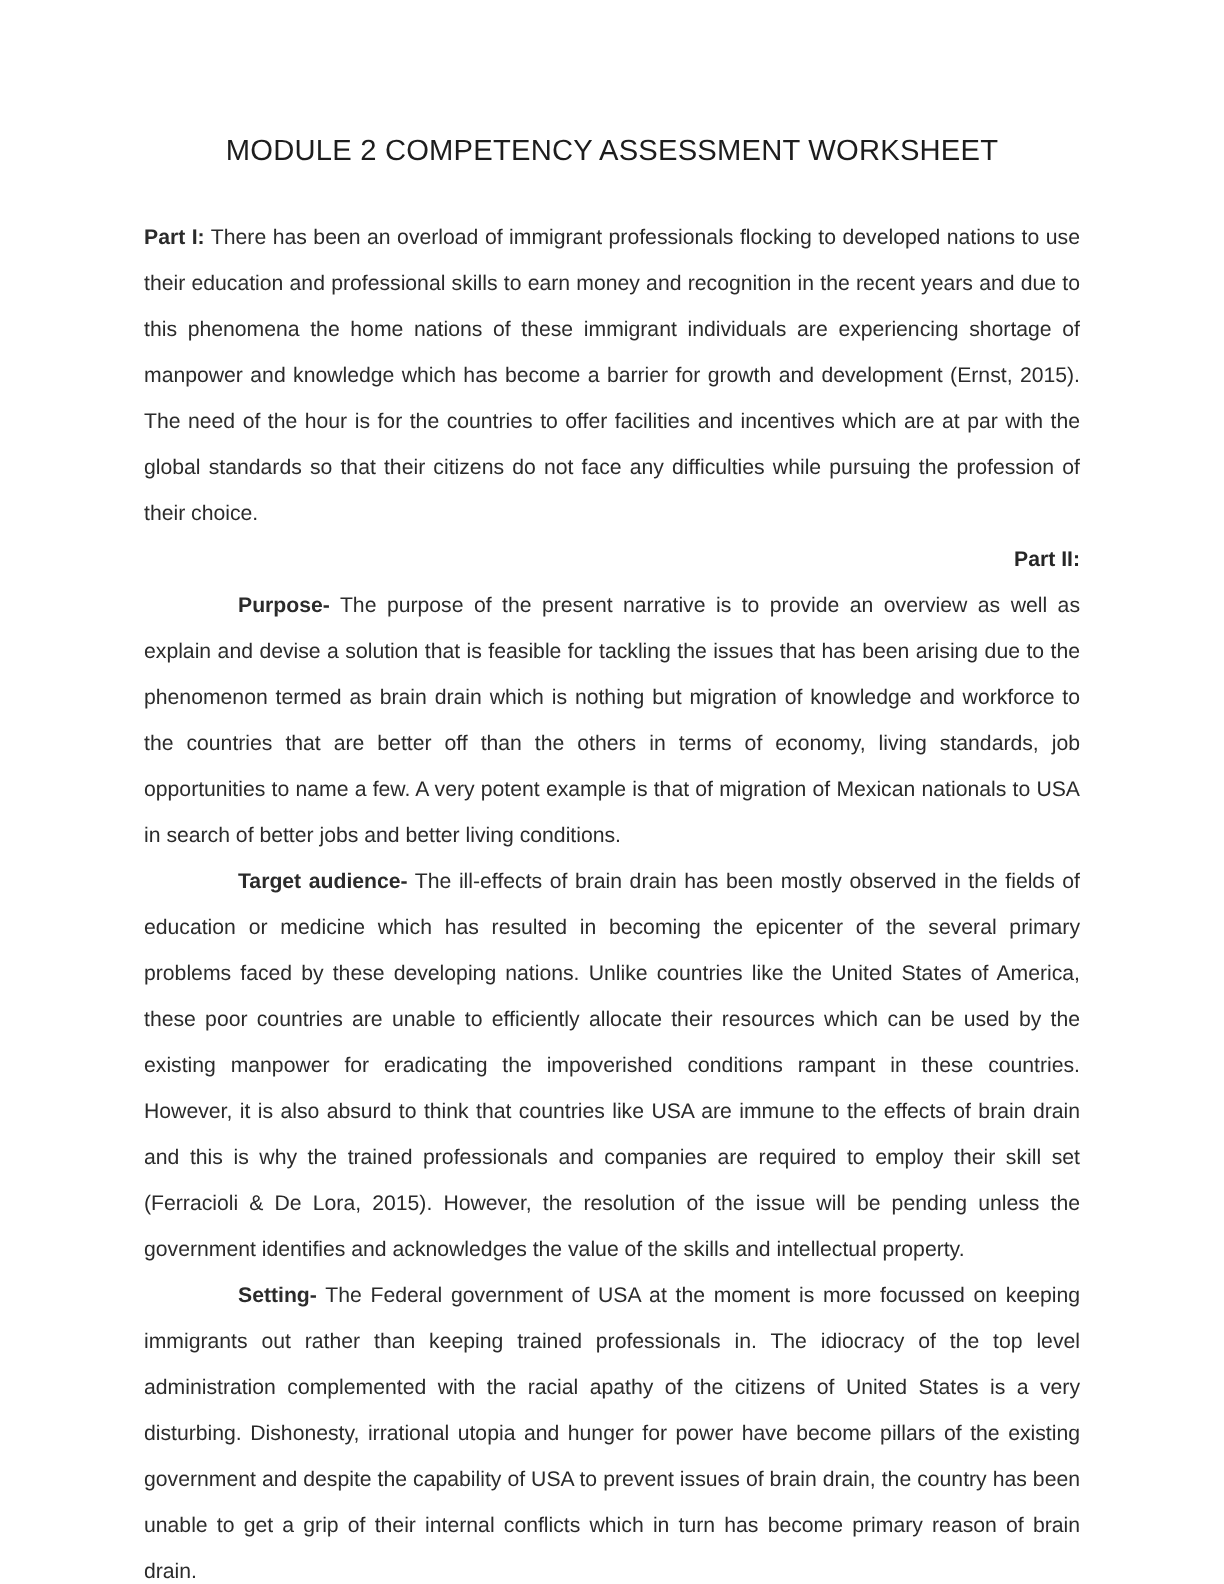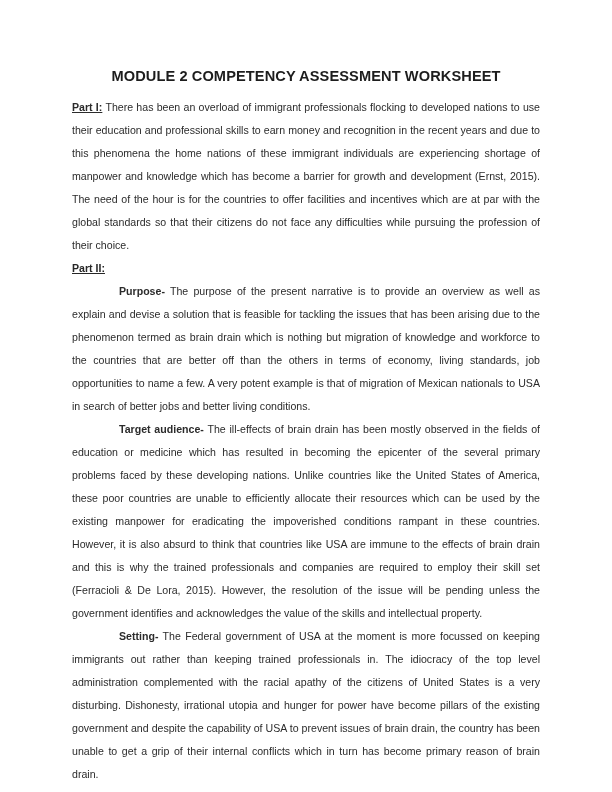--- a/index.html
+++ b/index.html
@@ -13,24 +13,24 @@
     height: 792px;
     background: #ffffff;
     box-sizing: border-box;
     padding: 68px 72px 0 72px;
     font-family: "Liberation Sans", sans-serif;
     color: #262626;
     overflow: hidden;
   }
   .doc-title {
     font-size: 14.6px;
-    font-weight: bold;
+    font-weight: normal;
     text-align: center;
     letter-spacing: 0.1px;
-    margin: 0 0 10px 0;
+    margin: 0 0 22px 0;
     line-height: 1.2;
     color: #1d1d1d;
   }
   .para {
     font-size: 10.6px;
     line-height: 23px;
     text-align: justify;
     text-justify: inter-word;
     margin: 0;
     color: #2b2b2b;
@@ -38,27 +38,26 @@
   }
   .para + .para {
     margin-top: 0;
   }
   .lbl-bold {
     font-weight: bold;
     padding-left: 47px;
   }
   .lbl-bold-underline {
     font-weight: bold;
-    text-decoration: underline;
   }
   .heading-line {
     font-size: 10.6px;
     line-height: 23px;
     margin: 0;
-    text-align: left;
+    text-align: right;
   }
 </style>
 </head>
 <body>
 
 <div class="page">
 
   <h1 class="doc-title">MODULE 2 COMPETENCY ASSESSMENT WORKSHEET</h1>
 
 

